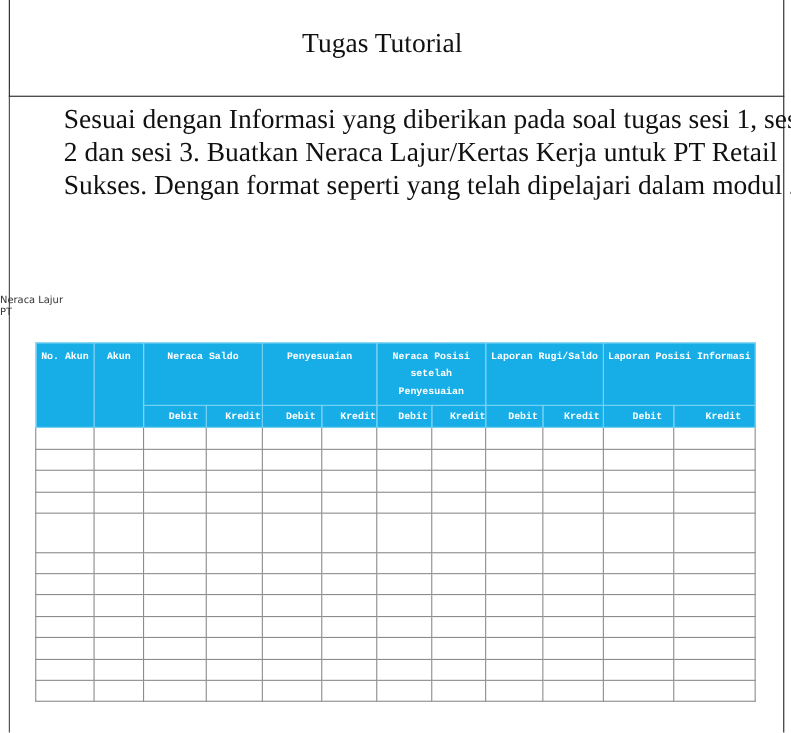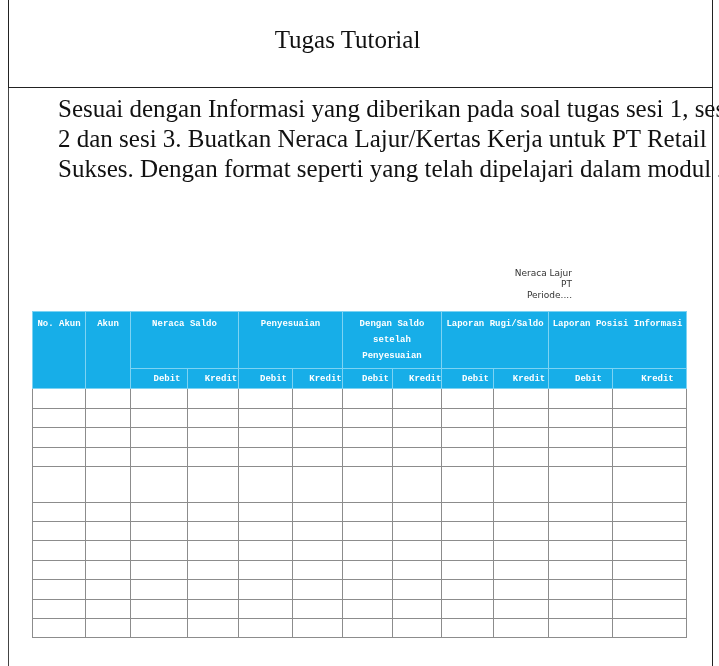--- a/index.html
+++ b/index.html
@@ -1,39 +1,38 @@
 <!DOCTYPE html>
 <html><head>
 <meta charset="utf-8">
 <style>
   html, body { margin:0; padding:0; background:#fff; }
   body { width:719px; height:666px; position:relative; overflow:hidden; font-family:"Liberation Serif", serif; color:#111; }
   .frame-top { position:absolute; left:8px; top:-2px; width:705px; height:90px; border-left:1.5px solid #222; border-right:1.5px solid #222; border-bottom:1.5px solid #222; box-sizing:border-box; }
   .frame-bottom { position:absolute; left:8px; top:88px; width:705px; height:590px; border-left:1.5px solid #444; border-right:1.5px solid #222; box-sizing:border-box; }
   .title { position:absolute; left:8px; width:679px; top:26px; text-align:center; font-size:25px; }
   .para { position:absolute; left:20px; top:94px; width:690px; font-size:25px; line-height:30px;margin-left:38px; }
-  .caption { position:absolute; left:0; width:572px; top:268px; text-align:right; font-family:"DejaVu Sans", sans-serif; font-size:9px; line-height:11px; color:#333; }
+  .caption { position:absolute; left:0; width:572px; top:268px; text-align:left; font-family:"DejaVu Sans", sans-serif; font-size:9px; line-height:11px; color:#333; }
   .worksheet { position:absolute; left:32px; top:311px; border-collapse:collapse; table-layout:fixed; font-family:Liberation Mono, monospace; }
   .worksheet th { background:#17aee8; color:#fff; font-size:9px; font-weight:bold; border:1px solid #7dd3f3; padding:0; vertical-align:top; }
   .worksheet th.group { height:52px; padding-top:4px; line-height:16px; }
   .worksheet th.sub { height:19px; vertical-align:middle;padding-left:16px; }
   .worksheet td { border:1px solid #8c8c8c; padding:0; }
 </style>
 </head>
 <body>
 
 <div class="frame-top"></div>
 <div class="title">Tugas Tutorial</div>
 <div class="frame-bottom"></div>
 <div class="para">Sesuai dengan Informasi yang diberikan pada soal tugas sesi 1, sesi 2 dan sesi 3. Buatkan Neraca Lajur/Kertas Kerja untuk PT Retail Sukses. Dengan format seperti yang telah dipelajari dalam modul 2</div>
 
 <div class="caption">
   <div>Neraca Lajur</div>
   <div>PT</div>
-  <div>Periode....</div>
 </div>
 
 <table class="worksheet" id="ws" style="width: 654px;">
   <colgroup id="cg">
       <col style="width: 53px;">
       <col style="width: 45px;">
       <col style="width: 57px;">
       <col style="width: 51px;">
       <col style="width: 54px;">
       <col style="width: 50px;">
@@ -43,21 +42,21 @@
       <col style="width: 55px;">
       <col style="width: 64px;">
       <col style="width: 74px;">
     </colgroup>
   <thead>
     <tr>
       <th class="group" rowspan="2">No. Akun</th>
       <th class="group" rowspan="2">Akun</th>
       <th class="group" colspan="2">Neraca Saldo</th>
       <th class="group" colspan="2">Penyesuaian</th>
-      <th class="group" colspan="2" style="padding-left:8px;padding-right:8px;">Dengan Saldo setelah Penyesuaian</th>
+      <th class="group" colspan="2" style="padding-left:8px;padding-right:8px;">Neraca Posisi setelah Penyesuaian</th>
       <th class="group" colspan="2">Laporan Rugi/Saldo</th>
       <th class="group" colspan="2">Laporan Posisi Informasi</th>
     </tr>
     <tr>
       <th class="sub">Debit</th>
       <th class="sub">Kredit</th>
       <th class="sub">Debit</th>
       <th class="sub">Kredit</th>
       <th class="sub">Debit</th>
       <th class="sub">Kredit</th>

